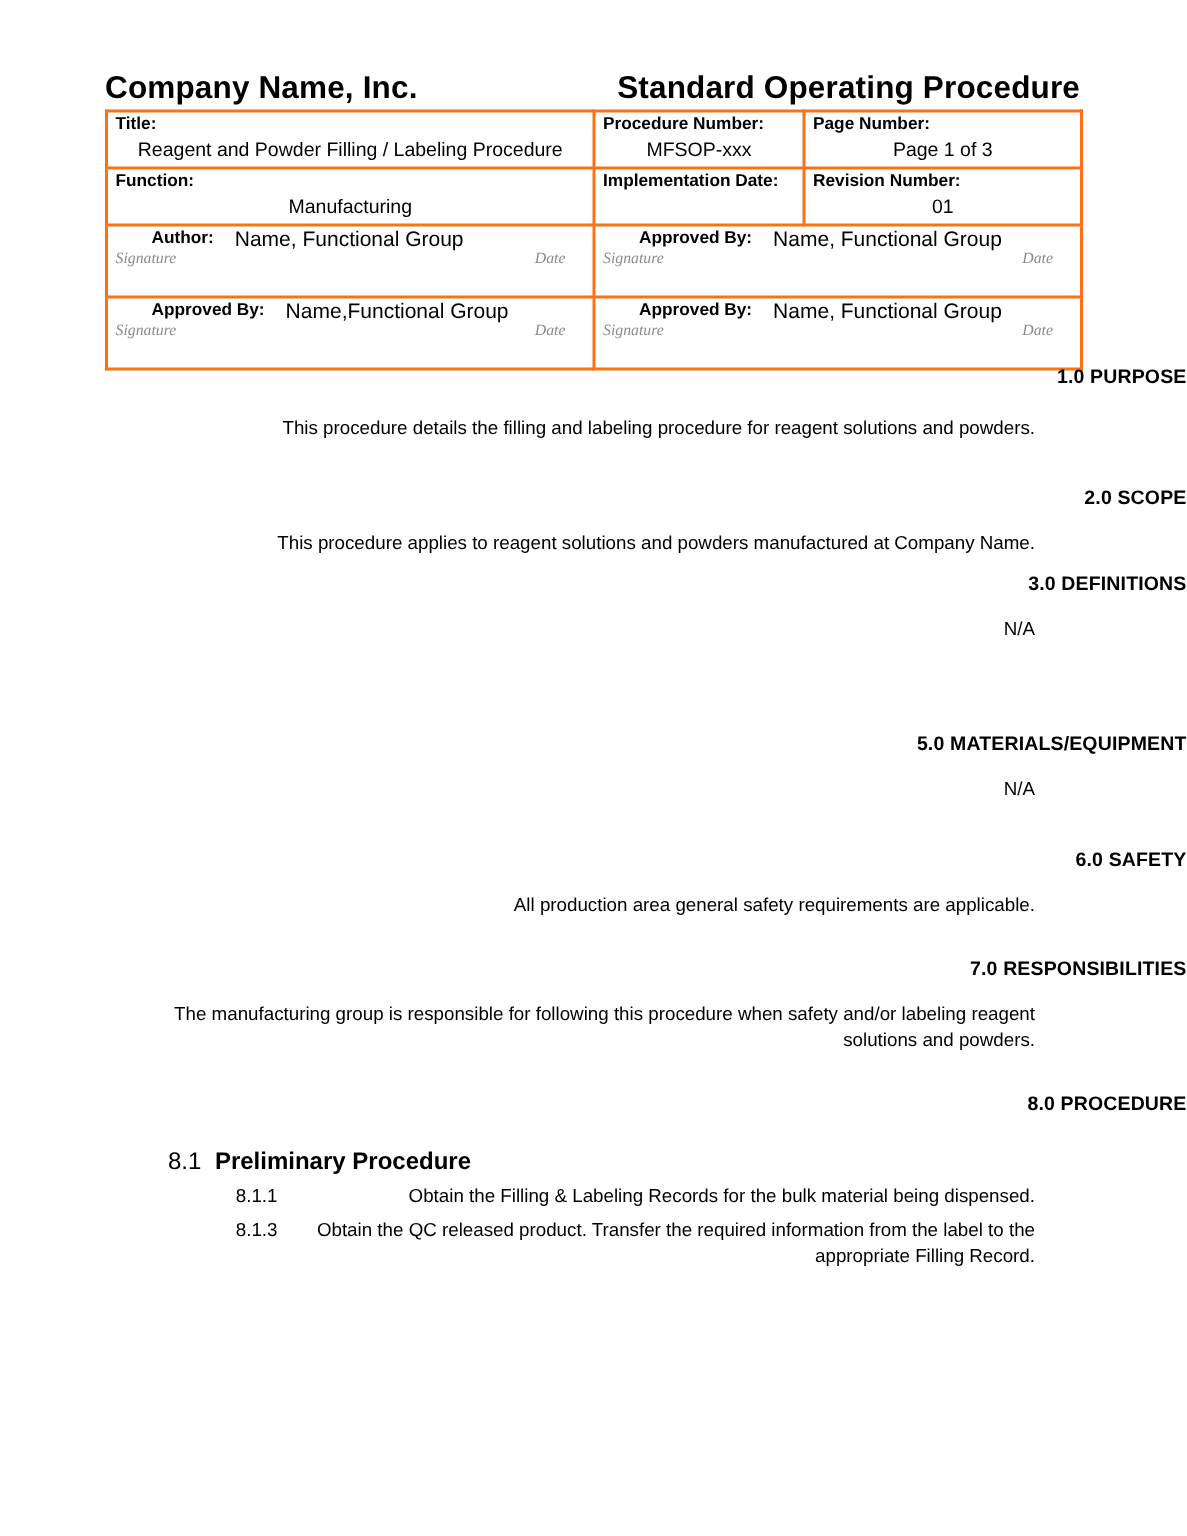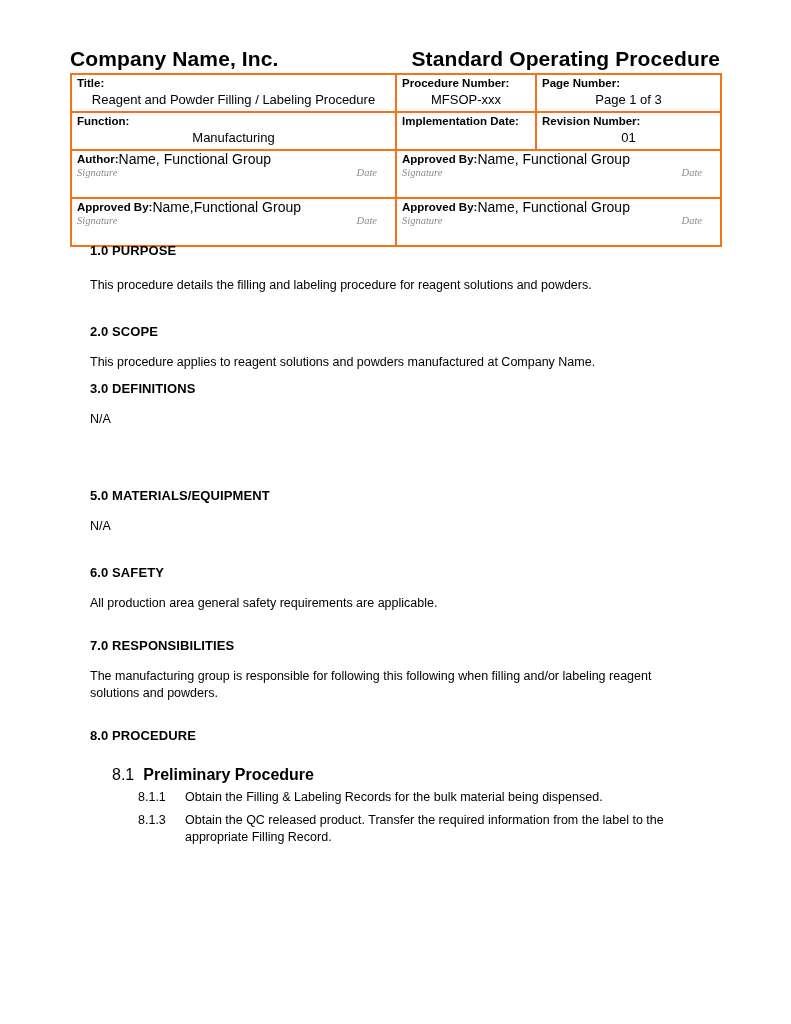--- a/index.html
+++ b/index.html
@@ -78,21 +78,23 @@
     margin-top: 1px;
   }
   .row-title td { height: 21px; }
   .row-func  td { height: 21px; }
 
   
   .sig-cell { height: 46px; position: relative; }
   .sig-top {
     display: flex;
     align-items: flex-end;
+    gap: 14px;
     padding: 2px 5px 0 5px;
+    margin-left: 24px;
   }
   .sig-top .name {
     font-size: 14px;
     line-height: 13px;
     font-weight: normal;
     white-space: nowrap;
   }
   .sig-line {
     display: flex;
     justify-content: space-between;
@@ -108,20 +110,21 @@
     color: #8b8b8b;
     white-space: nowrap;
   }
 
   
   .body {
     position: absolute;
     left: 0;
     top: 243px;
     width: 791px;
+    text-align: right;
   }
   .sec {
     position: relative;
   }
   .sec-h {
     font-weight: bold;
     font-size: 13px;
     line-height: 16px;
     margin: 0 0 0 90px;
     letter-spacing: 0.1px;
@@ -335,21 +338,21 @@
       <div class="sec-h">6.0 SAFETY</div>
       <div class="sp-14"></div>
       <div class="para">All production area general safety requirements are applicable.</div>
     </div>
 
     <div class="sp-26"></div>
 
     <div class="sec">
       <div class="sec-h">7.0 RESPONSIBILITIES</div>
       <div class="sp-14"></div>
-      <div class="para">The manufacturing group is responsible for following this following when filling and/or labeling reagent solutions and powders.</div>
+      <div class="para">The manufacturing group is responsible for following this procedure when safety and/or labeling reagent solutions and powders.</div>
     </div>
 
     <div class="sp-26"></div>
 
     <div class="sec">
       <div class="sec-h">8.0 PROCEDURE</div>
       <div class="sp-22"></div>
       <div class="sub-h">
         <span class="num">8.1</span>
         <span class="txt">Preliminary Procedure</span>

